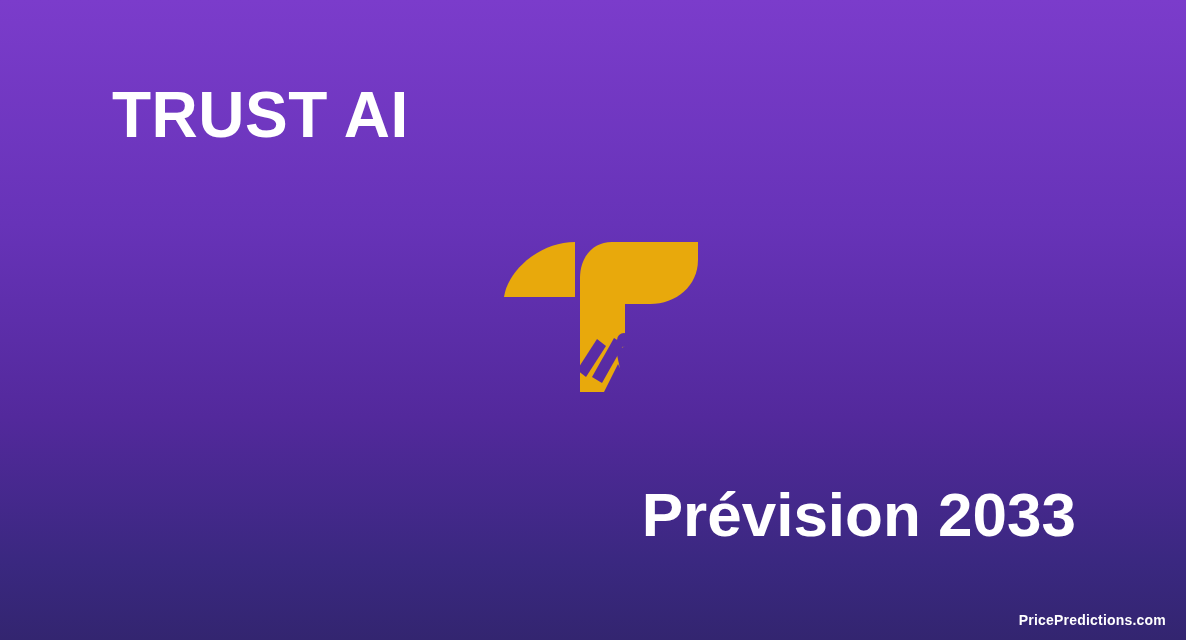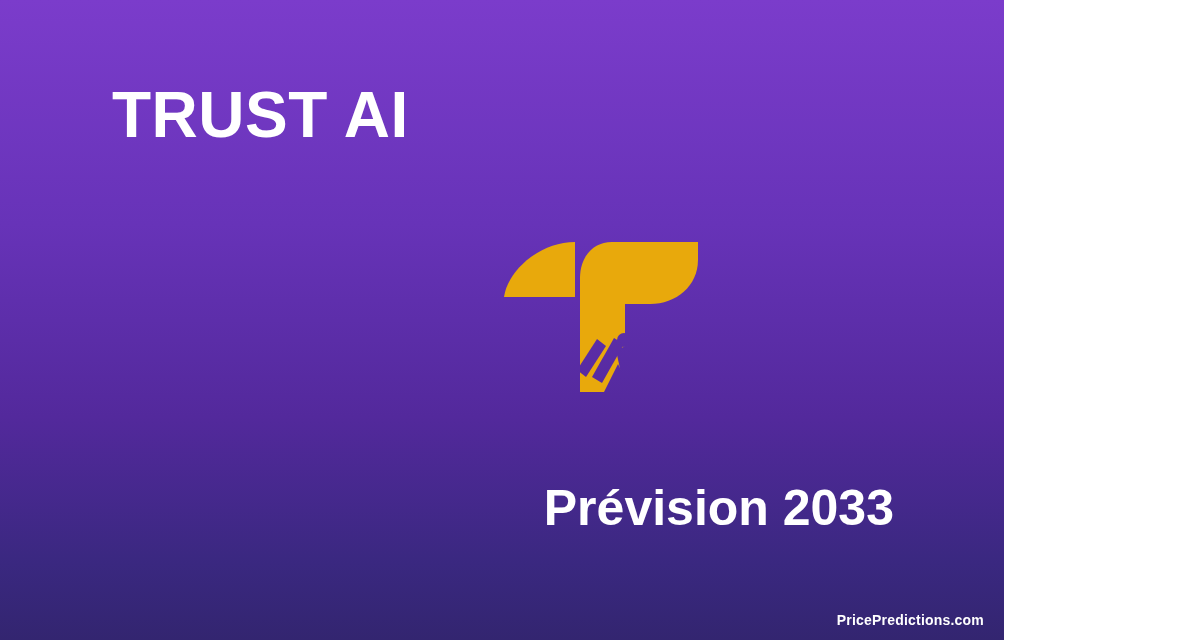--- a/index.html
+++ b/index.html
@@ -7,21 +7,21 @@
     padding: 0;
   }
   body {
     width: 1200px;
     height: 640px;
     overflow: hidden;
     font-family: "Liberation Sans", sans-serif;
   }
   #stage {
     position: relative;
-    width: 1004px;
+    width: 1186px;
     height: 640px;
     background: linear-gradient(180deg, #7b3ccb 0%, #6733b8 35%, #53299c 65%, #3a2880 88%, #332570 100%);
     overflow: hidden;
   }
 
   
   #coin-title {
     position: absolute;
     left: 112px;
     top: 82px;
@@ -45,21 +45,21 @@
     display: block;
     width: 200px;
     height: 164px;
   }
 
   
   #forecast-title {
     position: absolute;
     right: 110px;
     top: 482px;
-    font-size: 50px;
+    font-size: 62px;
     font-weight: bold;
     color: #ffffff;
     letter-spacing: 0px;
     line-height: 1.05;
     white-space: nowrap;
     text-align: right;
   }
 
   
   #site-watermark {

